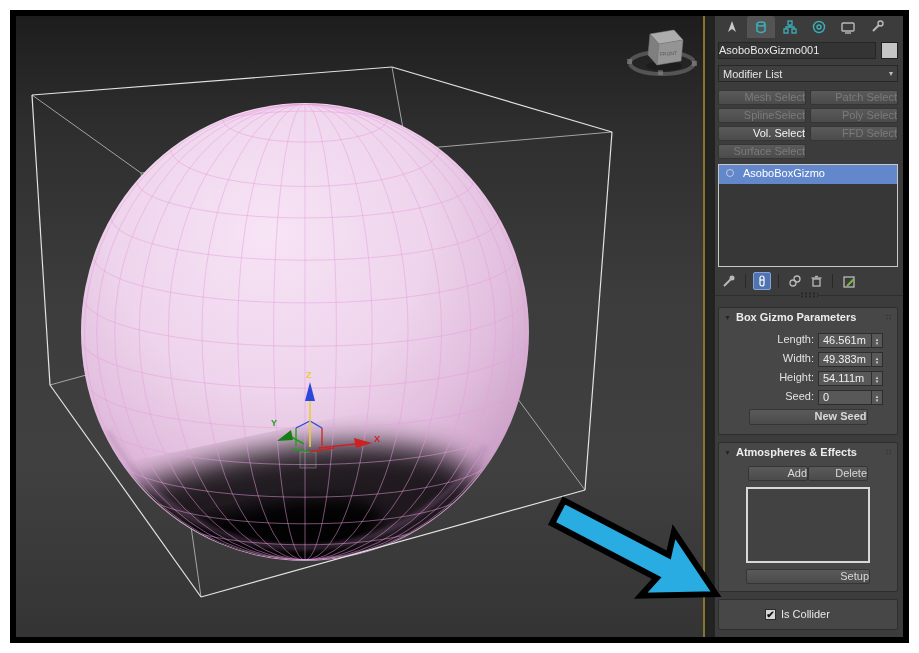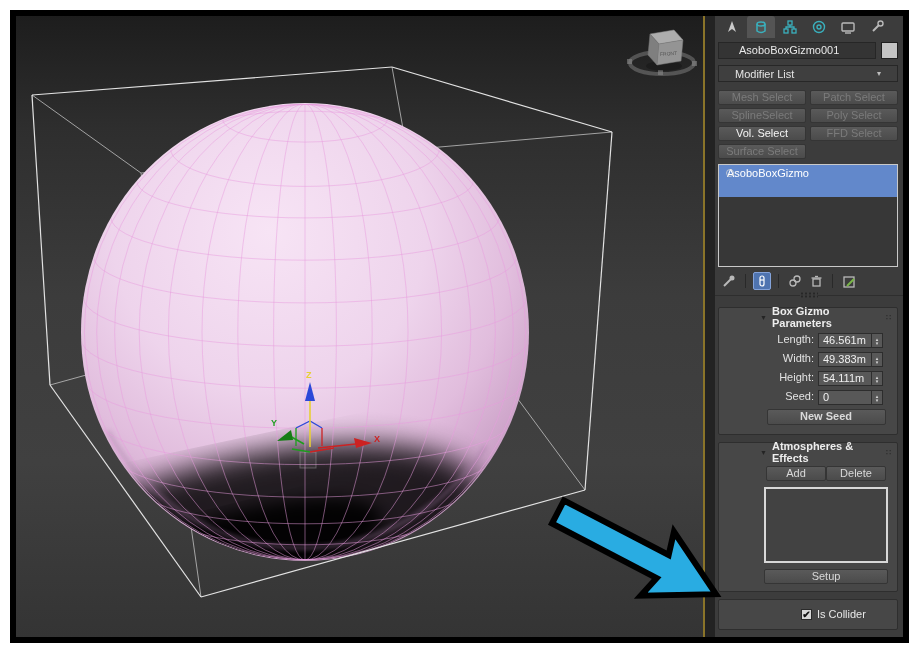--- a/index.html
+++ b/index.html
@@ -16,49 +16,49 @@
 
   
   .panel { position:absolute; left:699px; top:0; width:188px; height:621px; background:#3c3c3c;
            font-size:11px; color:#d9d9d9; }
   .tabs { display:flex; height:22px; padding-left:3px; gap:1px; align-items:flex-end; }
   .tab { width:28px; height:22px; display:flex; align-items:center; justify-content:center; }
   .tab.active { background:#545454; border-radius:3px 3px 0 0; }
 
   .name-row { display:flex; gap:5px; margin:4px 5px 0 3px; }
   .name-field { flex:1; height:17px; background:#343434; border:1px solid #262626; color:#e8e8e8;
-                line-height:15px; padding-left:20px; }
+                line-height:15px; padding-left:0; }
   .color-swatch { width:17px; height:17px; background:#c4c4c4; border:1px solid #1f1f1f; }
 
   .dropdown { display:flex; align-items:center; margin:6px 5px 0 3px; height:17px; background:#3f3f3f;
-              border:1px solid #272727; padding:0 16px; color:#e4e4e4; }
+              border:1px solid #272727; padding:0 4px; color:#e4e4e4; }
   .dropdown .arrow { margin-left:auto; font-size:8px; color:#bdbdbd; }
 
   .btn { background:linear-gradient(#5a5a5a,#4b4b4b); border:1px solid #353535; border-radius:2px;
-         color:#d9d9d9; font-size:11px; font-family:inherit; height:15px; line-height:13px; text-align:center; }
+         color:#d9d9d9; font-size:11px; font-family:inherit; height:15px; line-height:13px; text-align:right; }
   .btn.disabled { color:#7b7b7b; }
   .btn.active-btn { color:#f4f4f4; }
   .btn-grid { display:grid; grid-template-columns:1fr 1fr; gap:3px 4px; margin:8px 5px 0 3px; }
 
   .stack-list { margin:5px 5px 0 3px; height:103px; background:#373737; border:1px solid #c9c9c9; }
-  .stack-row { height:32px; background:#6288cb; color:#fff; line-height:17px; padding-left:8px; position:relative; }
+  .stack-row { height:19px; background:#6288cb; color:#fff; line-height:17px; padding-left:24px; position:relative; }
   .bulb { position:absolute; left:7px; top:4px; width:8px; height:8px; border:1px solid #d6d6d6;
           border-radius:50%; opacity:.8; }
 
   .stack-toolbar { display:flex; align-items:center; height:24px; padding-left:5px; margin-top:2px; gap:3px; }
   .tb-sep { width:1px; height:14px; background:#292929; margin:0 4px; }
   .tb-btn { width:18px; height:18px; display:flex; align-items:center; justify-content:center; }
   .tb-btn.blue { background:#4f74b0; border:1px solid #84a3da; border-radius:2px; width:18px; height:18px; }
 
   .panel-splitter { position:relative; height:9px; margin:2px 0 3px; border-top:1px solid #2e2e2e; }
   .panel-splitter .dots { position:absolute; left:50%; top:-4px; transform:translateX(-50%);
      width:18px; height:6px; background:#3c3c3c;
      background-image:radial-gradient(circle,#272727 1px,transparent 1.2px); background-size:4px 3px; }
 
-  .rollout { margin:0 5px 7px 3px; background:#474747; border:1px solid #2e2e2e; border-radius:2px;padding-left:36px; }
+  .rollout { margin:0 5px 7px 3px; background:#474747; border:1px solid #2e2e2e; border-radius:2px; }
   .ro-head { height:18px; display:flex; align-items:center; gap:5px; padding:0 5px; font-weight:bold; color:#ededed; }
   .ro-arrow { font-size:7px; color:#242424; }
   .ro-pin { margin-left:auto; font-size:8px; color:#2d2d2d; letter-spacing:1px; }
 
   .field-row { display:flex; align-items:flex-start; justify-content:flex-end; margin:0 14px 4px 0; }
   .field-row .lbl { color:#e2e2e2; margin-right:4px; }
   .val-box { width:54px; height:15px; background:#585858; border:1px solid #2d2d2d; color:#f0f0f0;
              line-height:13px; padding-left:4px; }
   .spinner { width:11px; height:15px; background:#585858; border:1px solid #2d2d2d; border-left:none;
              display:flex; flex-direction:column; align-items:center; justify-content:center; }

